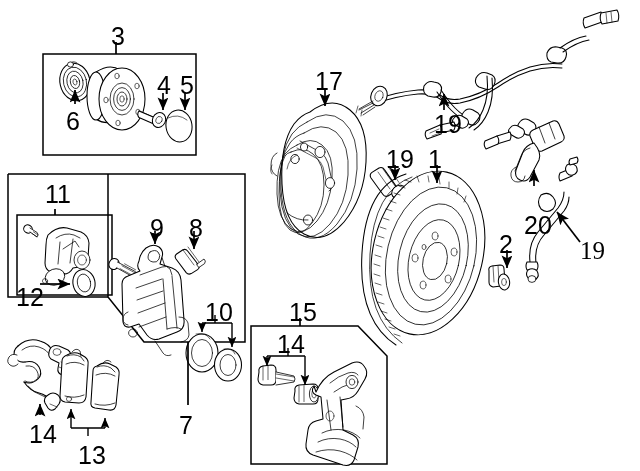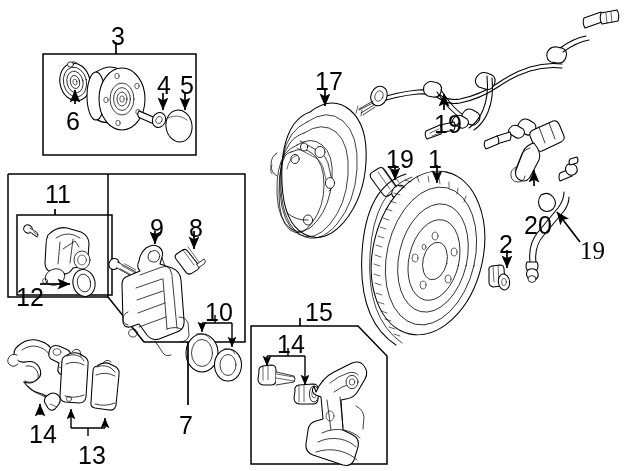--- a/index.html
+++ b/index.html
@@ -442,21 +442,21 @@
       <div class="lbl" style="left: 180px; top: 73px;">5</div>
       <div class="lbl" style="left: 66px; top: 109px;">6</div>
       <div class="lbl" style="left: 179px; top: 413px;">7</div>
       <div class="lbl" style="left: 189px; top: 216px;">8</div>
       <div class="lbl" style="left: 150px; top: 216px;">9</div>
       <div class="lbl" style="left: 205px; top: 300px; text-align: center;">10</div>
       <div class="lbl" style="left: 45px; top: 182px;">11</div>
       <div class="lbl" style="left: 16px; top: 285px;">12</div>
       <div class="lbl" style="left: 78px; top: 443px;">13</div>
       <div class="lbl" style="left: 29px; top: 422px;">14</div>
-      <div class="lbl" style="left: 289px; top: 300px; margin-left: 16px;">15</div>
+      <div class="lbl" style="left: 289px; top: 300px;">15</div>
       <div class="lbl" style="left: 277px; top: 332px;">14</div>
       <div class="lbl" style="left: 315px; top: 69px;">17</div>
       <div class="lbl" style="left: 386px; top: 147px;">19</div>
       <div class="lbl" style="left: 580px; top: 238px; font-family: Liberation Serif, serif;">19</div>
       <div class="lbl" style="left: 524px; top: 188px; margin-top: 25px;">20</div>
       <div class="lbl" style="left: 434px; top: 112px;">19</div>
     </div>
 
 </div>
 

